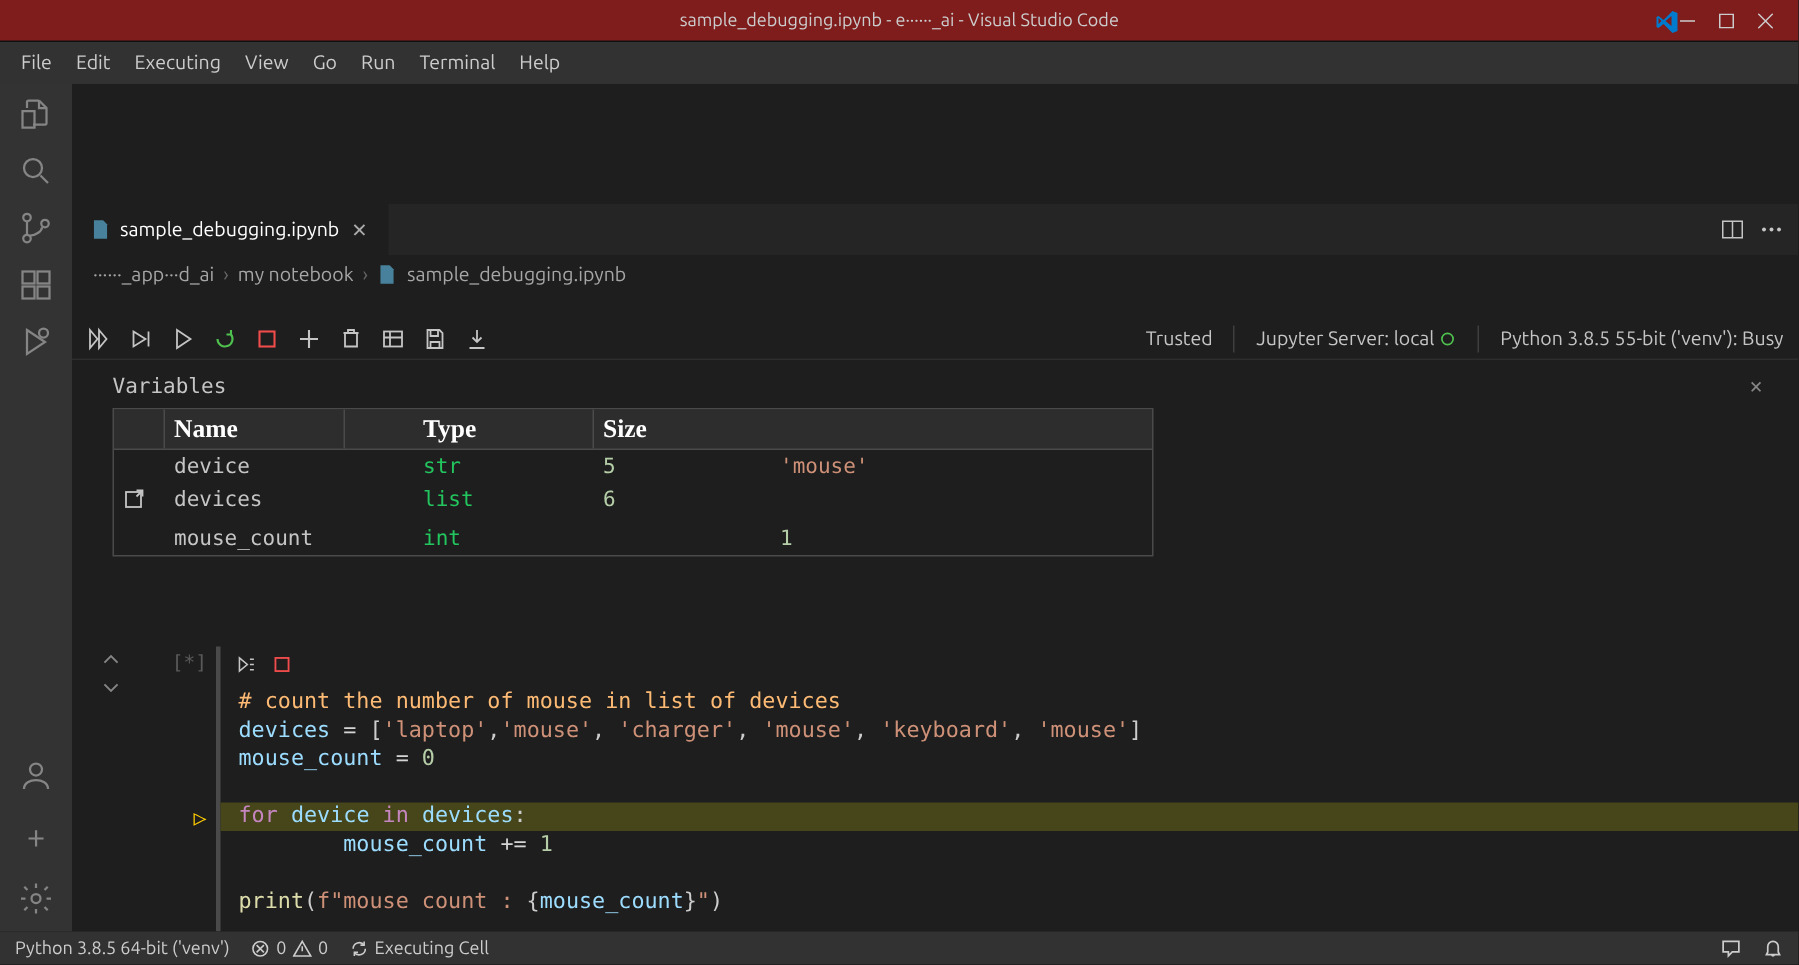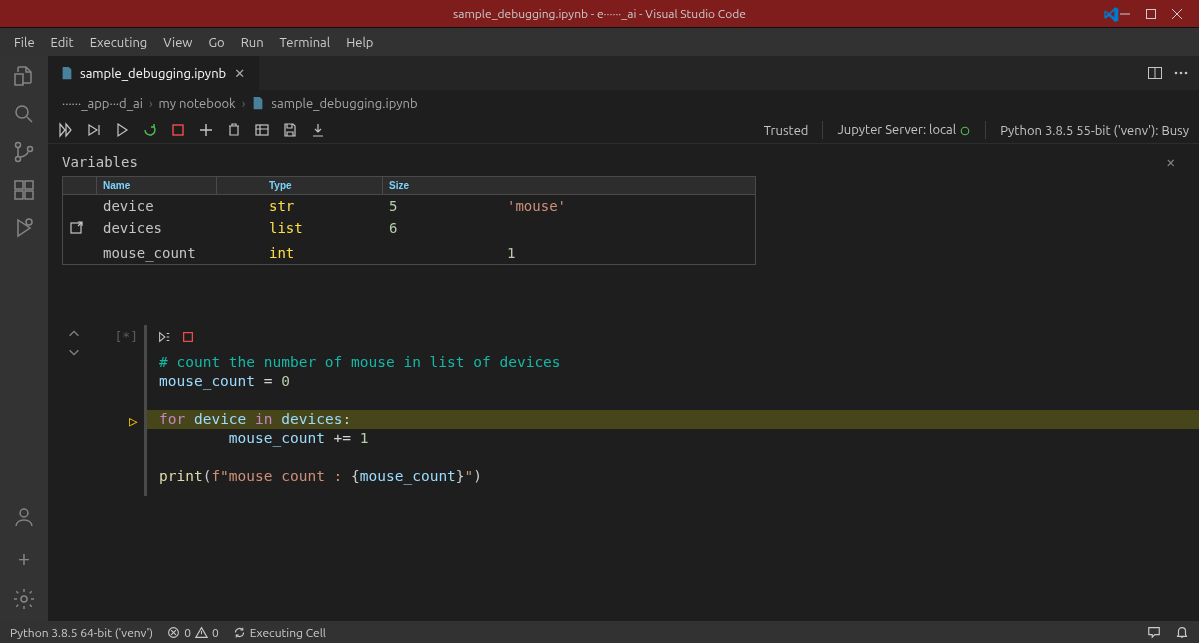--- a/index.html
+++ b/index.html
@@ -9,71 +9,71 @@
 .vscode-logo { width: 16px; height: 16px; color: #007acc; }
 .title-bar-center { color: #cccccc; font-size: 12px; position: absolute; left: 50%; transform: translateX(-50%); }
 .title-bar-right { display: flex; align-items: center; gap: 14px; }
 .title-bar-right .win-btn { width: 12px; height: 12px; color: #cccccc; cursor: pointer; display: flex; align-items: center; justify-content: center; }
 .menu-bar { background: #323233; height: 28px; display: flex; align-items: center; padding: 0 6px; gap: 0; }
 .menu-item { padding: 4px 8px; font-size: 13px; color: #cccccc; cursor: pointer; }
 .main-row { display: flex; flex: 1; overflow: hidden; }
 .activity-bar { width: 48px; background: #333333; display: flex; flex-direction: column; align-items: center; padding-top: 8px; gap: 14px; }
 .activity-bar .spacer { flex: 1; }
 .activity-icon { width: 24px; height: 24px; color: #858585; cursor: pointer; display: flex; align-items: center; justify-content: center; }
-.editor-area { flex: 1; display: flex; flex-direction: column; background: #1e1e1e; }
+.editor-area { flex: 1; display: flex; flex-direction: column; background: #1e1e1e; justify-content: flex-end; }
 .tab-row { height: 34px; background: #252526; display: flex; align-items: stretch; }
 .tab { background: #1e1e1e; padding: 0 12px; display: flex; align-items: center; gap: 6px; color: #ffffff; font-size: 13px; border-right: 1px solid #252526; }
 .tab-icon { width: 14px; height: 14px; color: #519aba; }
 .tab-close { color: #aaa; cursor: pointer; padding: 0 2px; }
 .tab-actions { margin-left: auto; display: flex; align-items: center; gap: 10px; padding: 0 10px; color: #c5c5c5; }
 .breadcrumb { height: 26px; display: flex; align-items: center; padding: 0 14px; font-size: 13px; color: #a6a6a6; gap: 6px; }
 .breadcrumb .sep { color: #666; }
-.nb-toolbar { height: 28px; display: flex; align-items: center; padding: 0 10px; gap: 12px; border-bottom: 1px solid #2d2d2d; }
+.nb-toolbar { height: 28px; display: flex; align-items: center; padding: 0 10px; gap: 12px; border-bottom: 1px solid #2d2d2d; margin-top: 16px; }
 .nb-toolbar-icons { display: flex; align-items: center; gap: 12px; }
 .nb-icon { width: 16px; height: 16px; color: #c5c5c5; cursor: pointer; display:flex; align-items:center; justify-content:center; }
 .nb-icon.green { color: #4ec14e; }
 .nb-icon.red { color: #f14c4c; }
 .nb-toolbar-right { margin-left: auto; display: flex; align-items: center; gap: 14px; font-size: 13px; color: #c5c5c5; }
 .nb-toolbar-right .pipe { width:1px; height:18px; background:#3e3e3e; }
-.variables-panel { padding: 10px 18px 0 14px; }
+.variables-panel { padding: 10px 18px 0 27px; }
 .variables-title { color: #c5c5c5; font-family: monospace; font-size: 14px; padding-bottom: 6px; display:flex; align-items:center;}
 .var-close { margin-left:auto; color:#888; cursor:pointer; font-size:14px; padding-right:6px;}
 .var-table { border: 1px solid #4a4a4a; width: 694px; }
 .var-head { display: flex; background: #2d2d2d; border-bottom: 1px solid #4a4a4a; }
-.var-head > div { padding: 3px 6px; font-family: Liberation Sans, sans-serif; font-size: 10px; font-weight: bold; color: #7dd3fc; border-right: 1px solid #4a4a4a; }
+.var-head > div { padding: 3px 6px; font-family: Liberation Serif, serif; font-size: 17px; font-weight: bold; color: #ffffff; border-right: 1px solid #4a4a4a; }
 .var-head > div:last-child { border-right: none; }
 .var-body-row { display: flex; width: 100%; }
 .var-body-row > div { padding: 3px 6px; font-family: monospace; font-size: 14px; }
 .c-icon { width:34px; }
 .c-name { width:120px; color:#c5c5c5; }
 .c-type { width:120px;margin-left:46px; }
 .c-size { width:118px; }
 .c-value { flex:1; overflow:hidden; white-space:nowrap; }
-.tk-type { color:#fde047; }
+.tk-type { color:#22c55e; }
 .tk-num { color:#b5cea8; }
 .tk-str { color:#ce9178; }
 .tk-val { color:#c5c5c5; }
 .cell-area { padding: 4px 0 0 0; margin-top: 56px; }
 .cell-row { display: flex; }
 .cell-gutter { width: 52px; display:flex; flex-direction:column; align-items:center; gap:4px; padding-top:2px; color:#858585;}
 .cell-gutter svg { width:14px; height:14px; cursor:pointer;}
 .cell-execount { font-family: monospace; font-size:13px; color:#5a5a5a; padding: 4px 6px 0 0; width:44px; text-align:right;}
 .cell-body { flex:1; border-left: 3px solid #4a4a4a; background:#1e1e1e; }
 .cell-toolbar { height:22px; display:flex; align-items:center; gap:10px; padding:2px 10px 0 10px; }
 .cell-toolbar .nb-icon{width:14px;height:14px;}
 .code-block { padding: 6px 12px 10px 12px; font-family: monospace; font-size: 14.5px; line-height: 19px; }
 .code-line { white-space: pre; }
 .hl-line { background: #46461a; margin: 0 -12px; padding: 0 12px; position:relative; }
 .bp-arrow { position:absolute; left:-18px; top:2px; color:#ffcc00; }
 .kw { color:#c586c0; }
 .var { color:#9cdcfe; }
 .op { color:#d4d4d4; }
 .str { color:#ce9178; }
 .num { color:#b5cea8; }
-.cmt { color:#14b8a6; }
+.cmt { color:#fdba74; }
 .fn { color:#dcdcaa; }
 .status-bar { height: 22px; background: #323233; display:flex; align-items:center; padding:0 10px; gap:14px; font-size:12px; color:#cccccc; }
 .status-item { display:flex; align-items:center; gap:4px; cursor:pointer;}
 .status-spacer { flex:1; }
 .add-cell-btn { color:#858585; font-size:22px; line-height:14px; cursor:pointer; padding:8px 0; }
 </style>
 </head>
 <body>
 
 <div class="title-bar">
@@ -331,20 +331,21 @@
                 </svg>
               </div>
             <div class="nb-icon red">
                 <svg viewBox="0 0 16 16" fill="none" stroke="currentColor" stroke-width="1.4">
                   <rect x="3" y="3" width="10" height="10"></rect>
                 </svg>
               </div>
           </div>
           <div class="code-block">
 <div class="code-line"><span class="cmt"># count the number of mouse in list of devices</span></div>
+<div class="code-line"><span class="var">devices</span> <span class="op">=</span> [<span class="str">'laptop'</span>,<span class="str">'mouse'</span>, <span class="str">'charger'</span>, <span class="str">'mouse'</span>, <span class="str">'keyboard'</span>, <span class="str">'mouse'</span>]</div>
 <div class="code-line"><span class="var">mouse_count</span> <span class="op">=</span> <span class="num">0</span></div>
 <div class="code-line"> </div>
 <div class="code-line hl-line"><span class="bp-arrow">▷</span><span class="kw">for</span> <span class="var">device</span> <span class="kw">in</span> <span class="var">devices</span>:</div>
 <div class="code-line">        <span class="var">mouse_count</span> <span class="op">+=</span> <span class="num">1</span></div>
 <div class="code-line"> </div>
 <div class="code-line"><span class="fn">print</span>(<span class="str">f"mouse count : </span>{<span class="var">mouse_count</span>}<span class="str">"</span>)</div>
           </div>
         </div>
       </div>
     </div>

